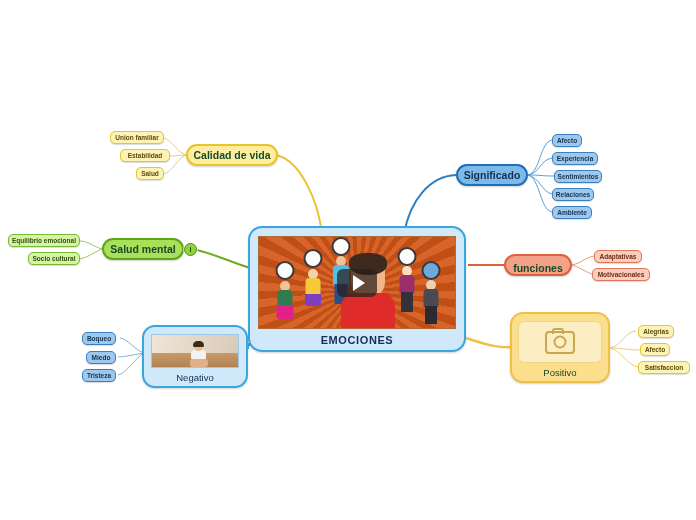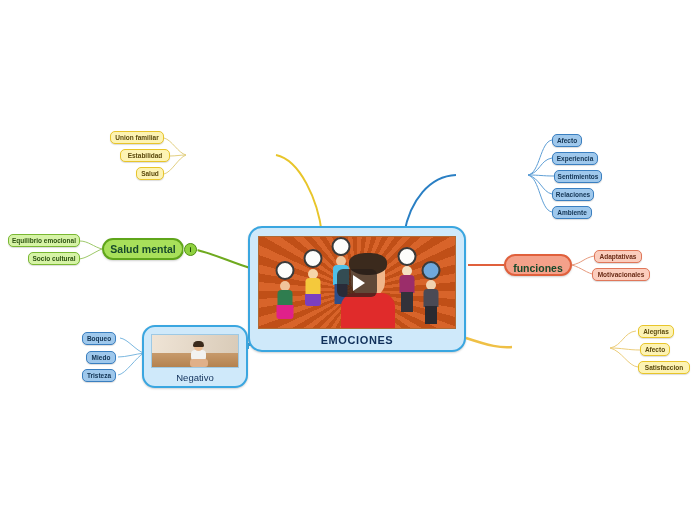--- a/index.html
+++ b/index.html
@@ -291,20 +291,23 @@
       <div class="big-man-head" style="left:90px; top:16px; width:38px; height:22px;"></div>
       <div class="big-man-shirt" style="left:82px; top:56px; width:54px; height:44px;"></div>
 
       <div class="play-btn">
         <div class="play-tri"></div>
       </div>
     </div>
     <div class="caption">EMOCIONES</div>
   </div>
 
+  <div class="node hub hub-yellow" style="left:186px; top:144px; width:92px; height:22px;">
+    <span>Calidad de vida</span>
+  </div>
   <div class="node leaf leaf-yellow" style="left:110px; top:131px; width:54px; height:13px;">
     <span>Union familiar</span>
   </div>
   <div class="node leaf leaf-yellow" style="left:120px; top:149px; width:50px; height:13px;">
     <span>Estabilidad</span>
   </div>
   <div class="node leaf leaf-yellow" style="left:136px; top:167px; width:28px; height:13px;">
     <span>Salud</span>
   </div>
 
@@ -314,20 +317,23 @@
   <div class="badge-icon" style="left:184px; top:243px;">
     <span>i</span>
   </div>
   <div class="node leaf leaf-green" style="left:8px; top:234px; width:72px; height:13px;">
     <span>Equilibrio emocional</span>
   </div>
   <div class="node leaf leaf-green" style="left:28px; top:252px; width:52px; height:13px;">
     <span>Socio cultural</span>
   </div>
 
+  <div class="node hub hub-blue" style="left:456px; top:164px; width:72px; height:22px;">
+    <span>Significado</span>
+  </div>
   <div class="node leaf leaf-blue" style="left:552px; top:134px; width:30px; height:13px;">
     <span>Afecto</span>
   </div>
   <div class="node leaf leaf-blue" style="left:552px; top:152px; width:46px; height:13px;">
     <span>Experiencia</span>
   </div>
   <div class="node leaf leaf-blue" style="left:554px; top:170px; width:48px; height:13px;">
     <span>Sentimientos</span>
   </div>
   <div class="node leaf leaf-blue" style="left:552px; top:188px; width:42px; height:13px;">
@@ -363,20 +369,26 @@
   <div class="node leaf leaf-blue" style="left:82px; top:332px; width:34px; height:13px;">
     <span>Boqueo</span>
   </div>
   <div class="node leaf leaf-blue" style="left:86px; top:351px; width:30px; height:13px;">
     <span>Miedo</span>
   </div>
   <div class="node leaf leaf-blue" style="left:82px; top:369px; width:34px; height:13px;">
     <span>Tristeza</span>
   </div>
 
+  <div class="node picnode pic-yellow" style="left:510px; top:312px; width:100px; height:71px;">
+    <div class="photo-ph">
+      <div class="cam"></div>
+    </div>
+    <div class="pictitle">Positivo</div>
+  </div>
   <div class="node leaf leaf-yellow" style="left:638px; top:325px; width:36px; height:13px;">
     <span>Alegrias</span>
   </div>
   <div class="node leaf leaf-yellow" style="left:640px; top:343px; width:30px; height:13px;">
     <span>Afecto</span>
   </div>
   <div class="node leaf leaf-yellow" style="left:638px; top:361px; width:52px; height:13px;">
     <span>Satisfaccion</span>
   </div>
 

